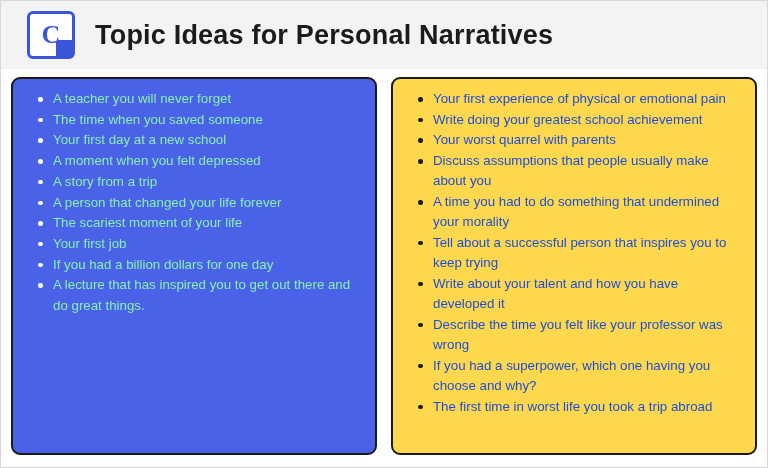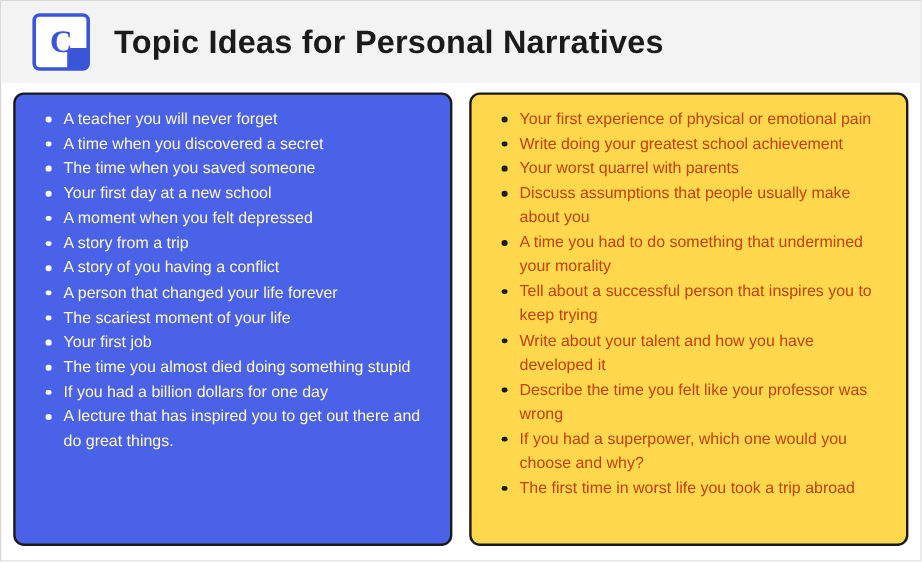--- a/index.html
+++ b/index.html
@@ -114,27 +114,27 @@
   ul.list li::before {
     content: "";
     position: absolute;
     left: -5px;
     top: 8px;
     width: 4.5px;
     height: 4.5px;
     border-radius: 50%;
   }
   .card.blue ul.list li {
-    color: #fef9c3;
+    color: #86efac;
   }
   .card.blue ul.list li::before {
     background: #ffffff;
   }
   .card.yellow ul.list li {
-    color: #c2410c;
+    color: #1d4ed8;
   }
   .card.yellow ul.list li::before {
     background: #1a1a1a;
   }
 </style>
 </head>
 <body>
 
 <div class="page">
 
@@ -144,44 +144,41 @@
       <div class="corner"></div>
     </div>
     <div class="title">Topic Ideas for Personal Narratives</div>
   </div>
 
   <div class="columns">
 
     <div class="card blue">
       <ul class="list">
         <li>A teacher you will never forget</li>
-        <li>A time when you discovered a secret</li>
         <li>The time when you saved someone</li>
         <li>Your first day at a new school</li>
         <li>A moment when you felt depressed</li>
         <li>A story from a trip</li>
-        <li>A story of you having a conflict</li>
         <li>A person that changed your life forever</li>
         <li>The scariest moment of your life</li>
         <li>Your first job</li>
-        <li>The time you almost died doing something stupid</li>
         <li>If you had a billion dollars for one day</li>
         <li>A lecture that has inspired you to get out there and do great things.</li>
       </ul>
     </div>
 
     <div class="card yellow">
       <ul class="list">
         <li>Your first experience of physical or emotional pain</li>
         <li>Write doing your greatest school achievement</li>
         <li>Your worst quarrel with parents</li>
         <li>Discuss assumptions that people usually make about you</li>
         <li>A time you had to do something that undermined your morality</li>
         <li>Tell about a successful person that inspires you to keep trying</li>
         <li>Write about your talent and how you have developed it</li>
         <li>Describe the time you felt like your professor was wrong</li>
-        <li>If you had a superpower, which one would you choose and why?</li>
+        <li>If you had a superpower, which one having you choose and why?</li>
         <li>The first time in worst life you took a trip abroad</li>
       </ul>
     </div>
 
   </div>
 </div>
 
 </body></html>

